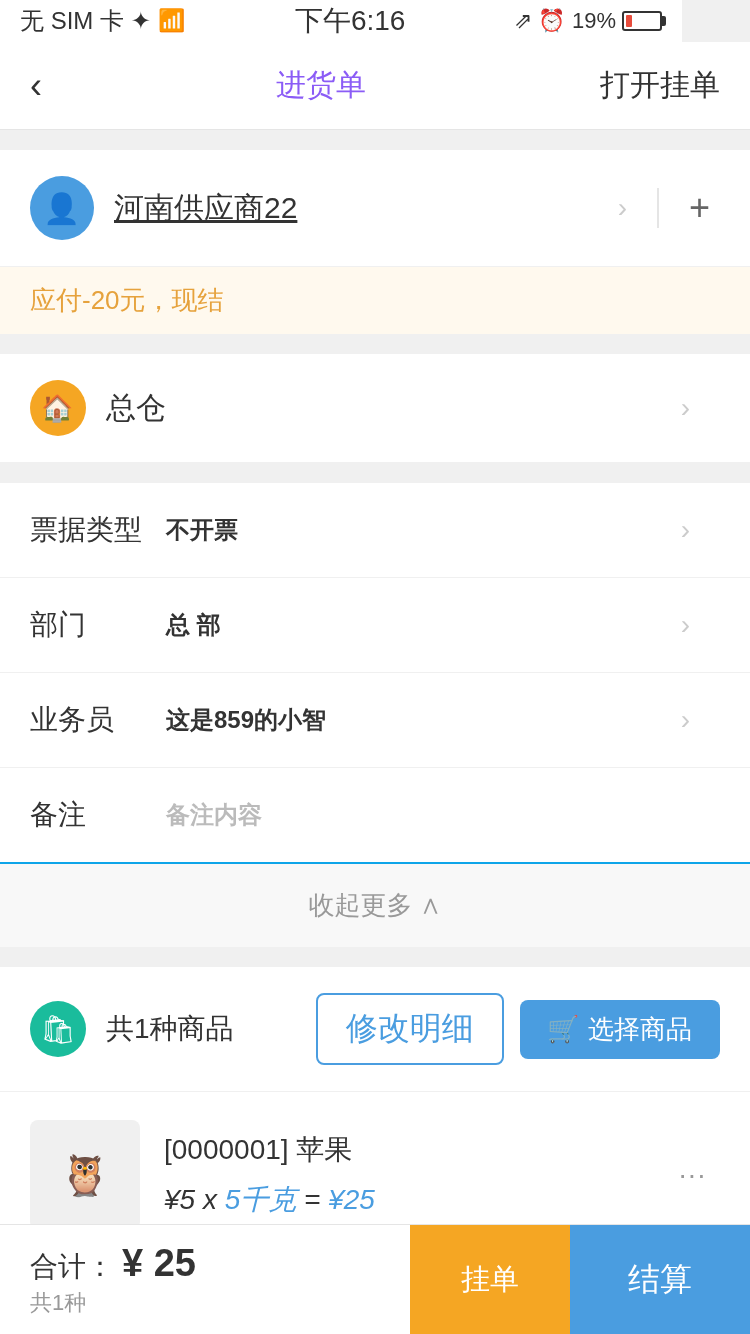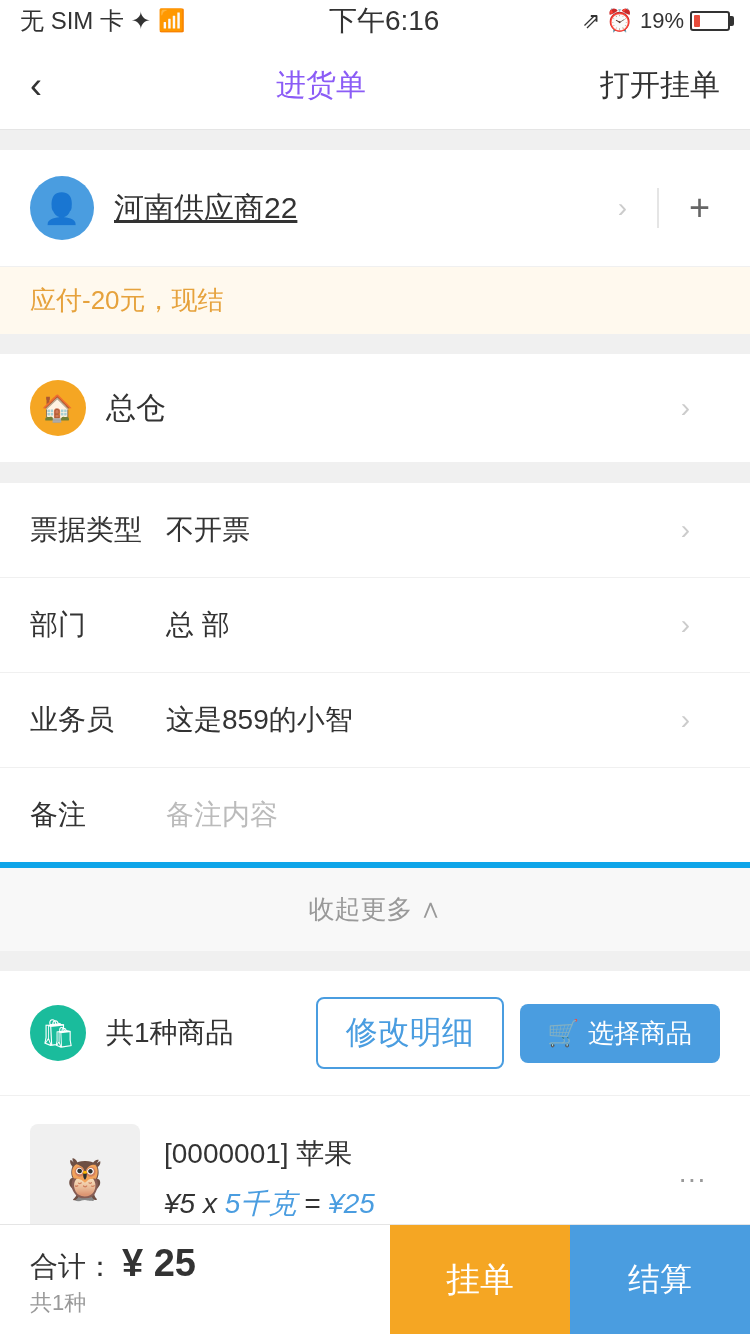--- a/index.html
+++ b/index.html
@@ -8,21 +8,21 @@
       width: 750px;
       min-height: 1334px;
       font-family: -apple-system, "PingFang SC", "Helvetica Neue", Arial, sans-serif;
       background: #f0f0f0;
       font-size: 28px;
       color: #333;
     }
 
     
     .status-bar {
-      width: 750px;
+      width: 682px;
       height: 42px;
       background: #fff;
       display: flex;
       align-items: center;
       justify-content: space-between;
       padding: 0 20px;
       font-size: 24px;
       color: #333;
     }
     .status-left { display: flex; align-items: center; gap: 8px; }
@@ -106,23 +106,24 @@
       min-height: 90px;
     }
     .form-label {
       font-size: 28px;
       color: #333;
       width: 120px;
       flex-shrink: 0;
     }
     .form-value {
       flex: 1;
-      font-size: 28px;
+      font-size: 24px;
       color: #333;
       padding-left: 16px;
+      font-weight: bold;
     }
     .form-value.placeholder {
       color: #bbb;
     }
 
     
     .warehouse-row {
       display: flex;
       align-items: center;
       padding: 26px 30px;
@@ -136,21 +137,21 @@
     }
     .warehouse-name { flex: 1; font-size: 30px; color: #333; }
 
     
     .collapse-row {
       background: #f8f8f8;
       text-align: center;
       padding: 24px 0;
       font-size: 26px;
       color: #999;
-      border-top: 6px solid #0ea5e9;
+      border-top: 2px solid #0ea5e9;
     }
 
     
     .products-header {
       display: flex;
       align-items: center;
       padding: 26px 30px;
       background: #fff;
       margin-top: 20px;
     }
@@ -221,24 +222,24 @@
     .total-section {
       flex: 1;
       display: flex;
       align-items: center;
       padding: 0 30px;
     }
     .total-label { font-size: 28px; color: #333; }
     .total-amount { font-size: 38px; font-weight: 600; color: #333; margin-left: 8px; }
     .total-count { font-size: 22px; color: #999; display: block; margin-top: 2px; }
     .btn-hang {
-      width: 180px;
+      width: 160px;
       background: #f5a623;
       color: #fff;
-      font-size: 34px;
+      font-size: 29px;
       display: flex; align-items: center; justify-content: center;
       cursor: pointer;
     }
     .btn-settle {
       width: 180px;
       background: #4a9de0;
       color: #fff;
       font-size: 32px;
       display: flex; align-items: center; justify-content: center;
       cursor: pointer;

